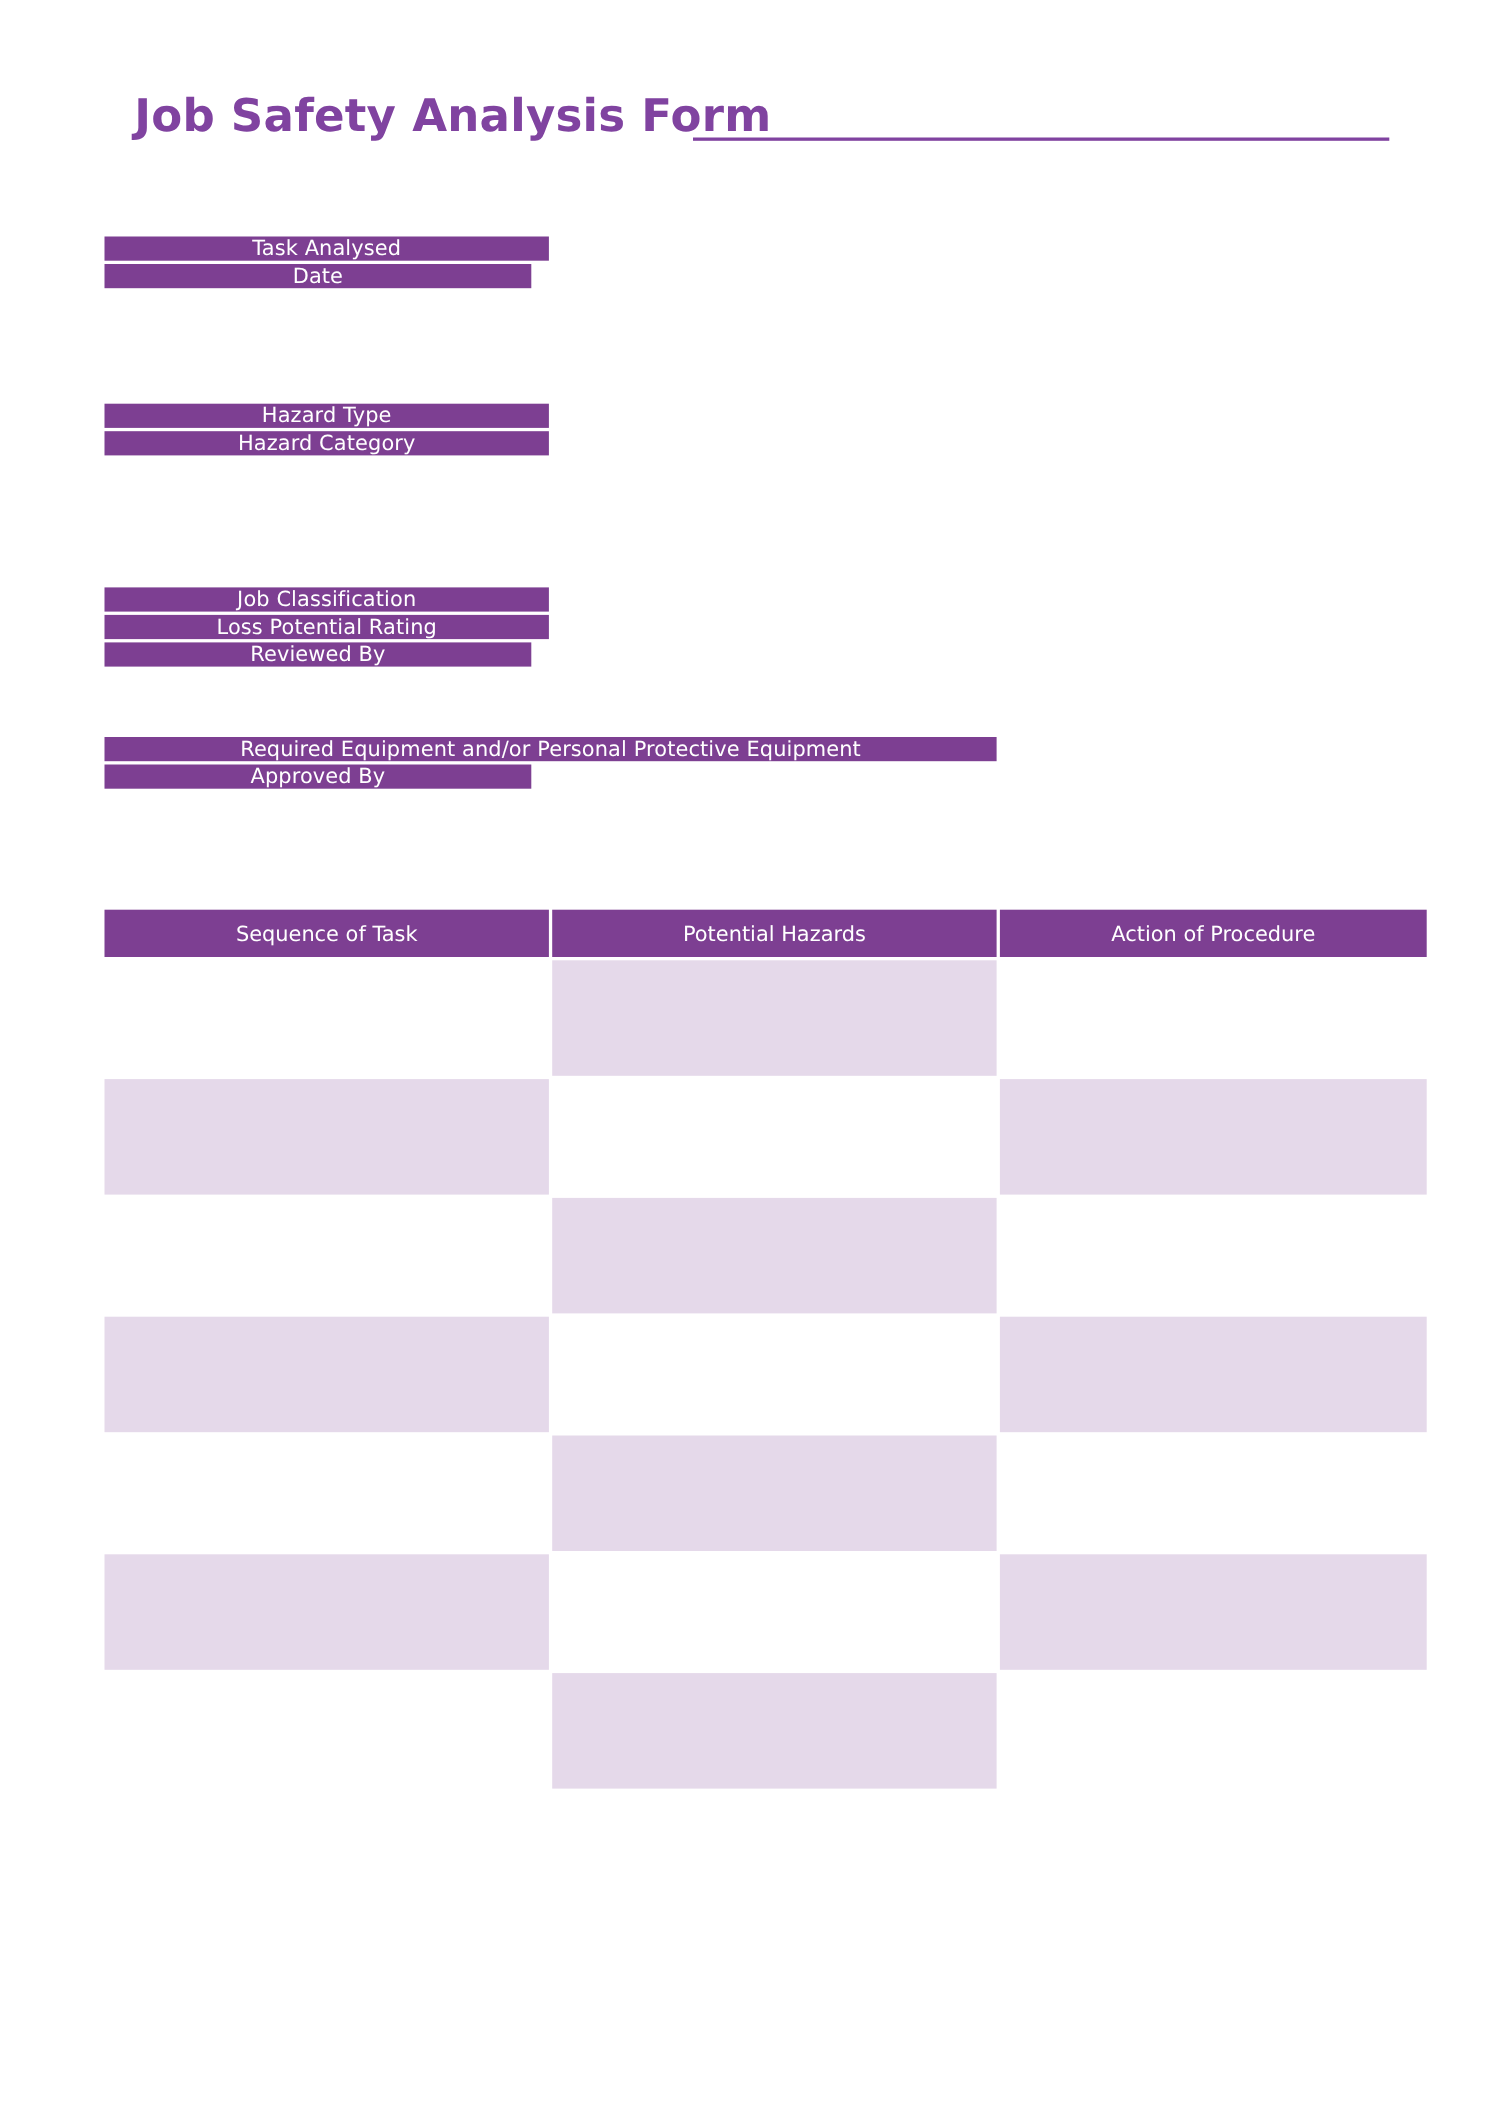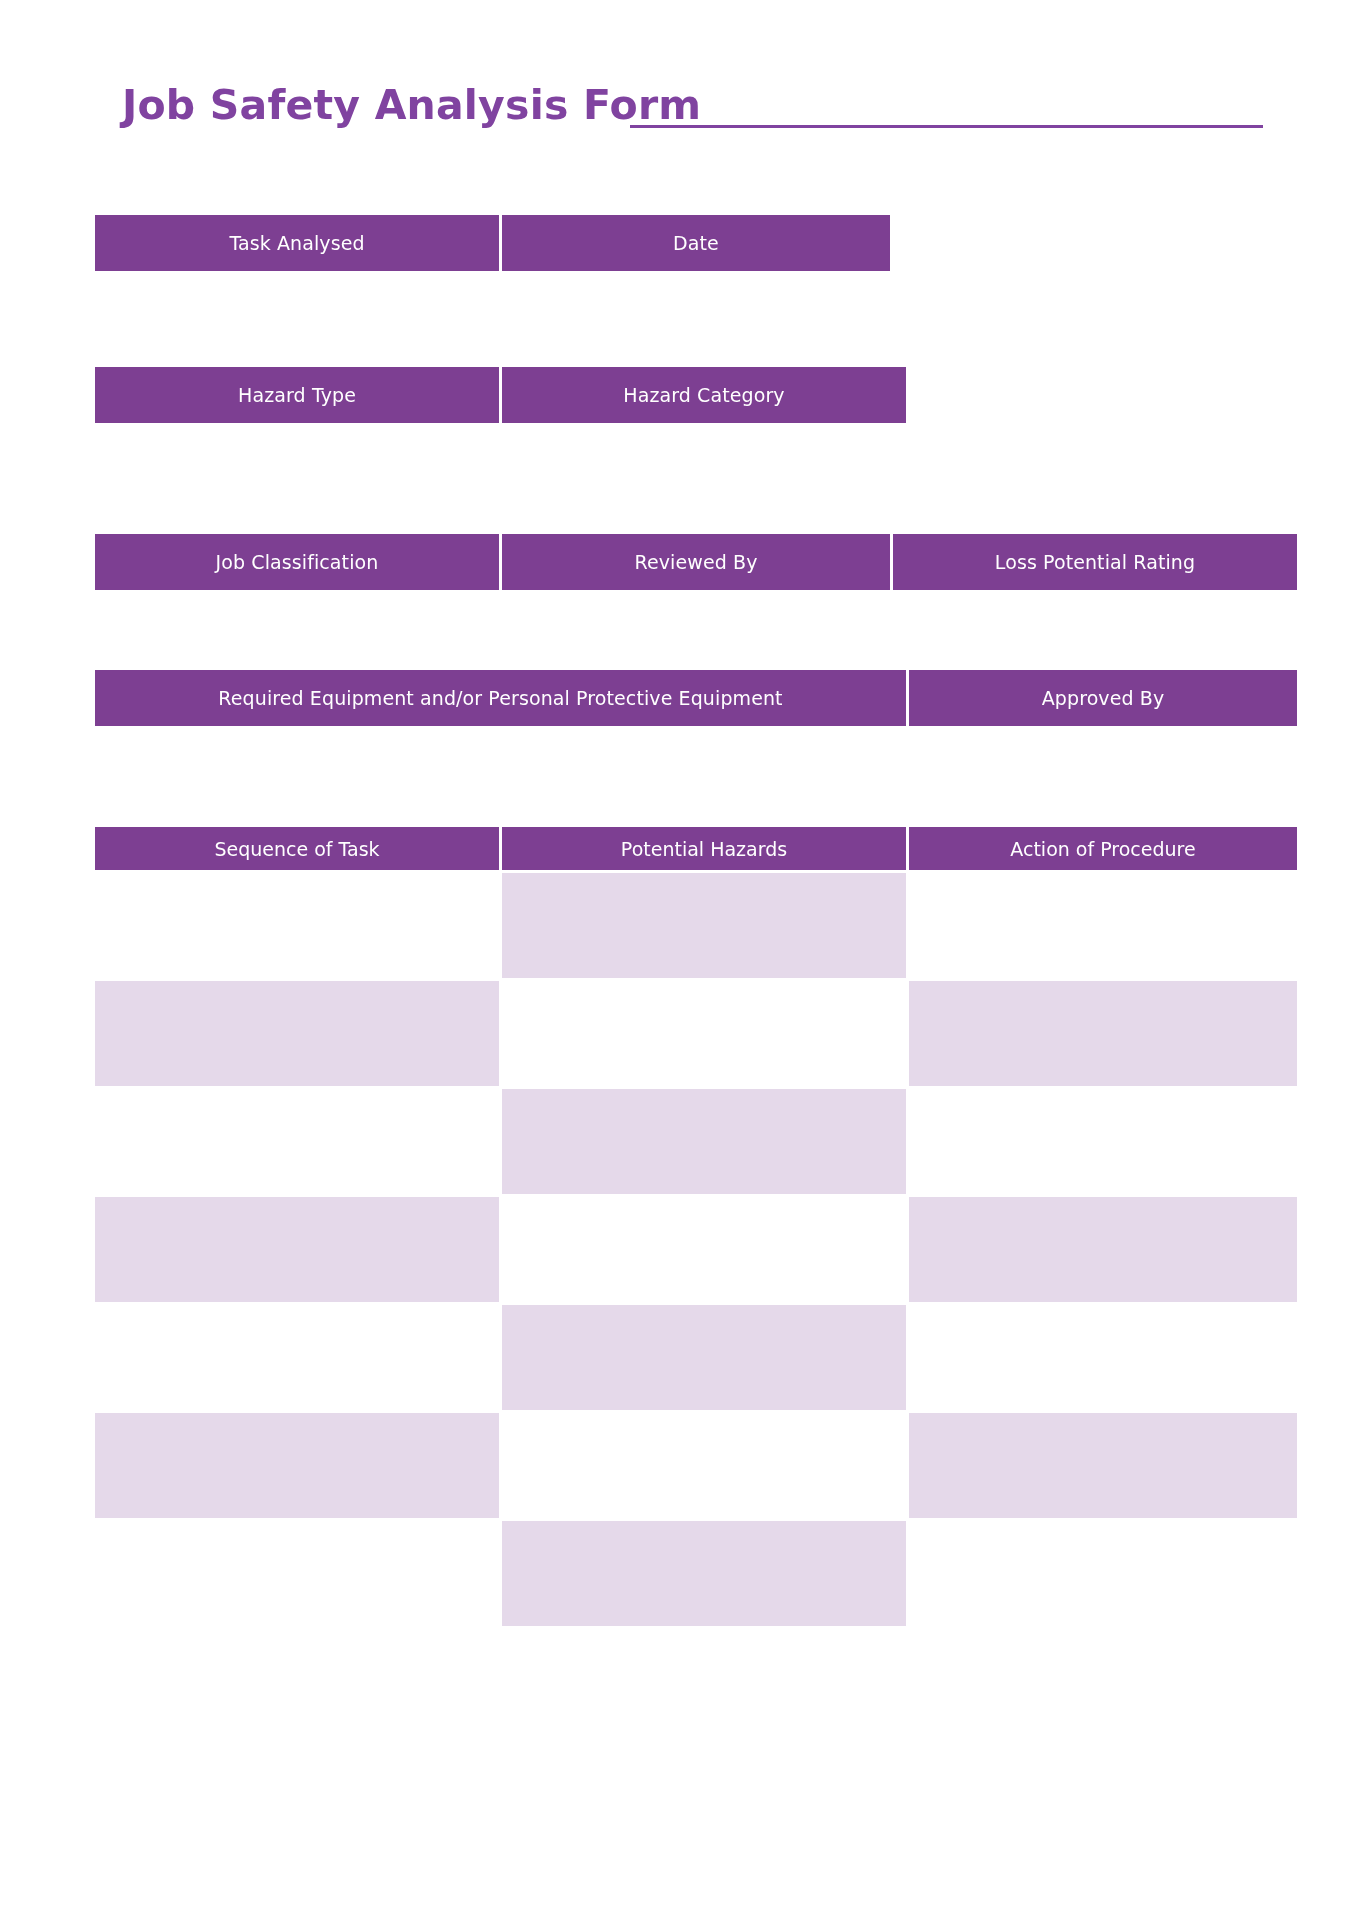--- a/index.html
+++ b/index.html
@@ -51,20 +51,21 @@
   }
 
   
   .band {
     position: absolute;
     left: 95px;
     width: 1168px;
     height: 56px;
     display: flex;
     gap: 3px;
+    flex-direction: column;
   }
   .band .cell {
     background: #7D3F92;
     color: #ffffff;
     display: flex;
     align-items: center;
     justify-content: center;
     font-size: 19px;
     line-height: 22px;
     font-weight: 400;
@@ -151,25 +152,25 @@
     </div>
     <div class="cell c2">
       <span>Hazard Category</span>
     </div>
   </div>
 
   <div class="band r3">
     <div class="cell c1">
       <span>Job Classification</span>
     </div>
+    <div class="cell c2">
+      <span>Loss Potential Rating</span>
+    </div>
     <div class="cell c3">
       <span>Reviewed By</span>
-    </div>
-    <div class="cell c2">
-      <span>Loss Potential Rating</span>
     </div>
   </div>
 
   <div class="band r4">
     <div class="cell c12">
       <span>Required Equipment and/or Personal Protective Equipment</span>
     </div>
     <div class="cell c3">
       <span>Approved By</span>
     </div>

